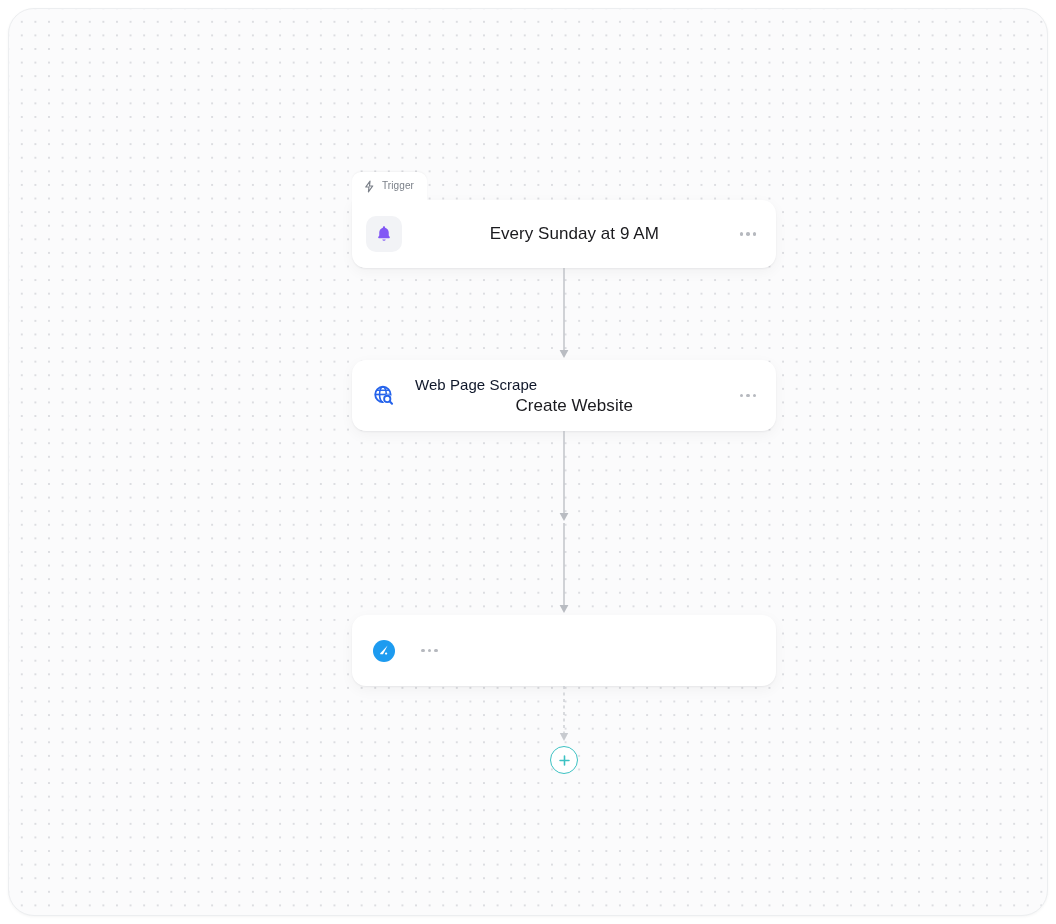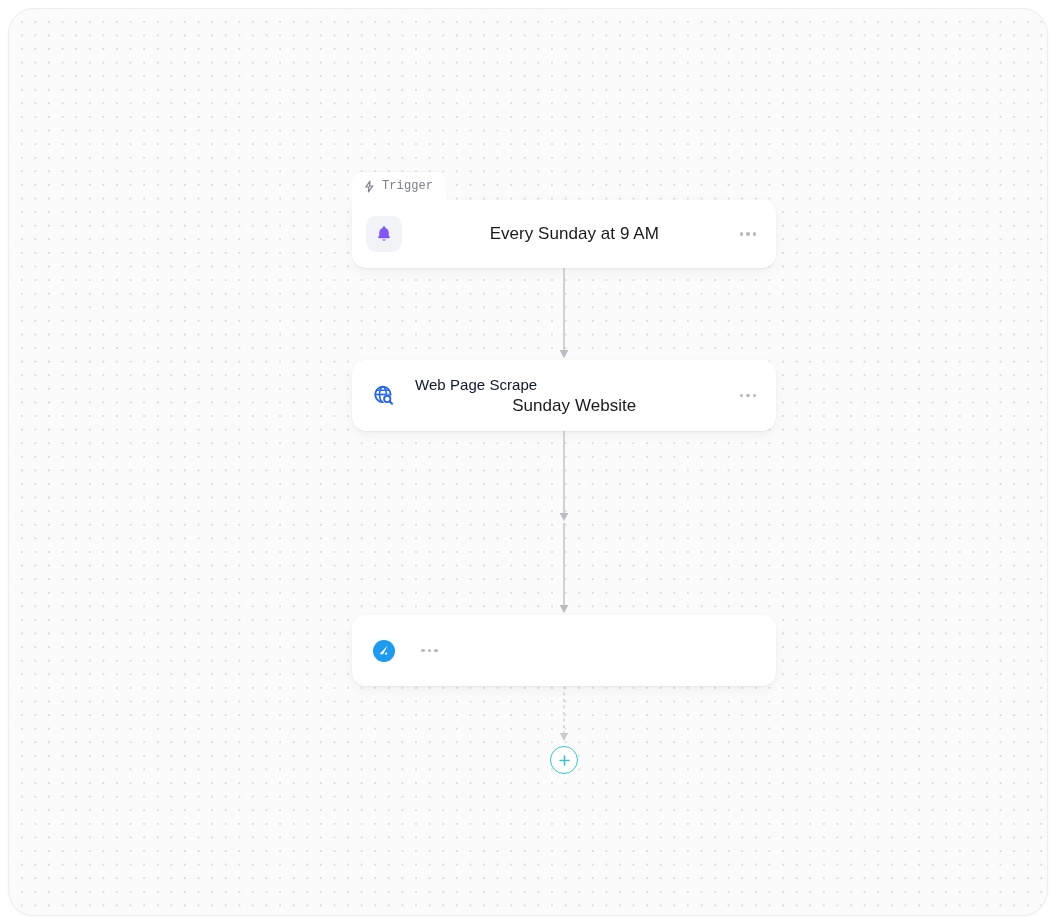--- a/index.html
+++ b/index.html
@@ -43,25 +43,24 @@
     gap: 6px;
     height: 28px;
     padding: 0 13px 0 11px;
     background: #ffffff;
     border-radius: 9px 9px 0 0;
     box-shadow: 0 -1px 2px rgba(16, 20, 28, 0.04);
     z-index: 1;
   }
   .trigger-tab .bolt { display: flex; align-items: center; }
   .trigger-tab .tab-label {
-    font-size: 12px;
+    font-size: 10px;
     color: #7b8089;
     letter-spacing: 0.1px;
     line-height: 1;
-    font-family: Liberation Mono, monospace;
   }
 
   
   .node {
     position: relative;
     display: flex;
     align-items: center;
     width: 424px;
     background: #ffffff;
     border-radius: 14px;
@@ -198,21 +197,21 @@
           <ellipse cx="11" cy="10.6" rx="3.1" ry="7.1" fill="none" stroke="#2563eb" stroke-width="1.5"></ellipse>
           <line x1="3.9" y1="10.6" x2="18.1" y2="10.6" stroke="#2563eb" stroke-width="1.5"></line>
           <line x1="5.2" y1="6.7" x2="16.8" y2="6.7" stroke="#2563eb" stroke-width="1.3"></line>
           <circle cx="15.4" cy="15.2" r="4.6" fill="#ffffff"></circle>
           <circle cx="15" cy="14.7" r="2.9" fill="none" stroke="#2563eb" stroke-width="1.7"></circle>
           <line x1="17.2" y1="16.9" x2="19.4" y2="19.1" stroke="#2563eb" stroke-width="1.9" stroke-linecap="round"></line>
         </svg>
       </div>
       <div class="node-text">
         <div class="node-sub">Web Page Scrape</div>
-        <div class="node-title">Sunday Website</div>
+        <div class="node-title">Create Website</div>
       </div>
       <div class="more-btn">
         <i></i>
           <i></i>
           <i></i>
       </div>
     </div>
 
     
     <div class="connector">

